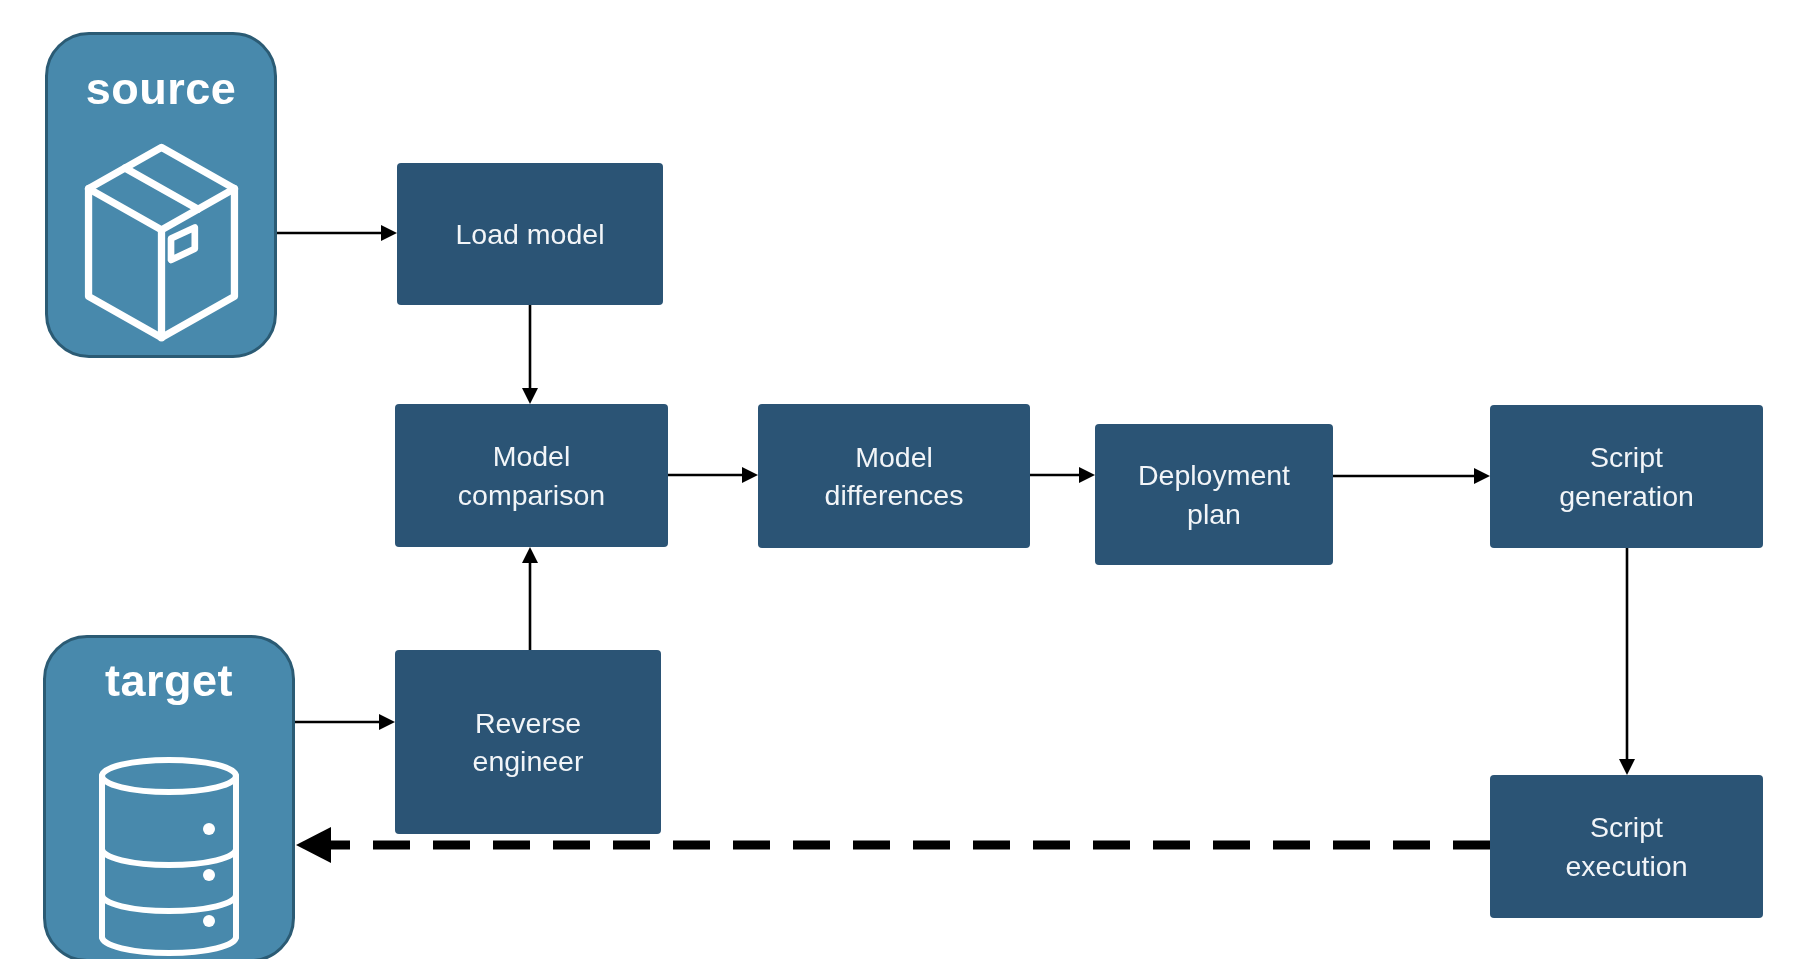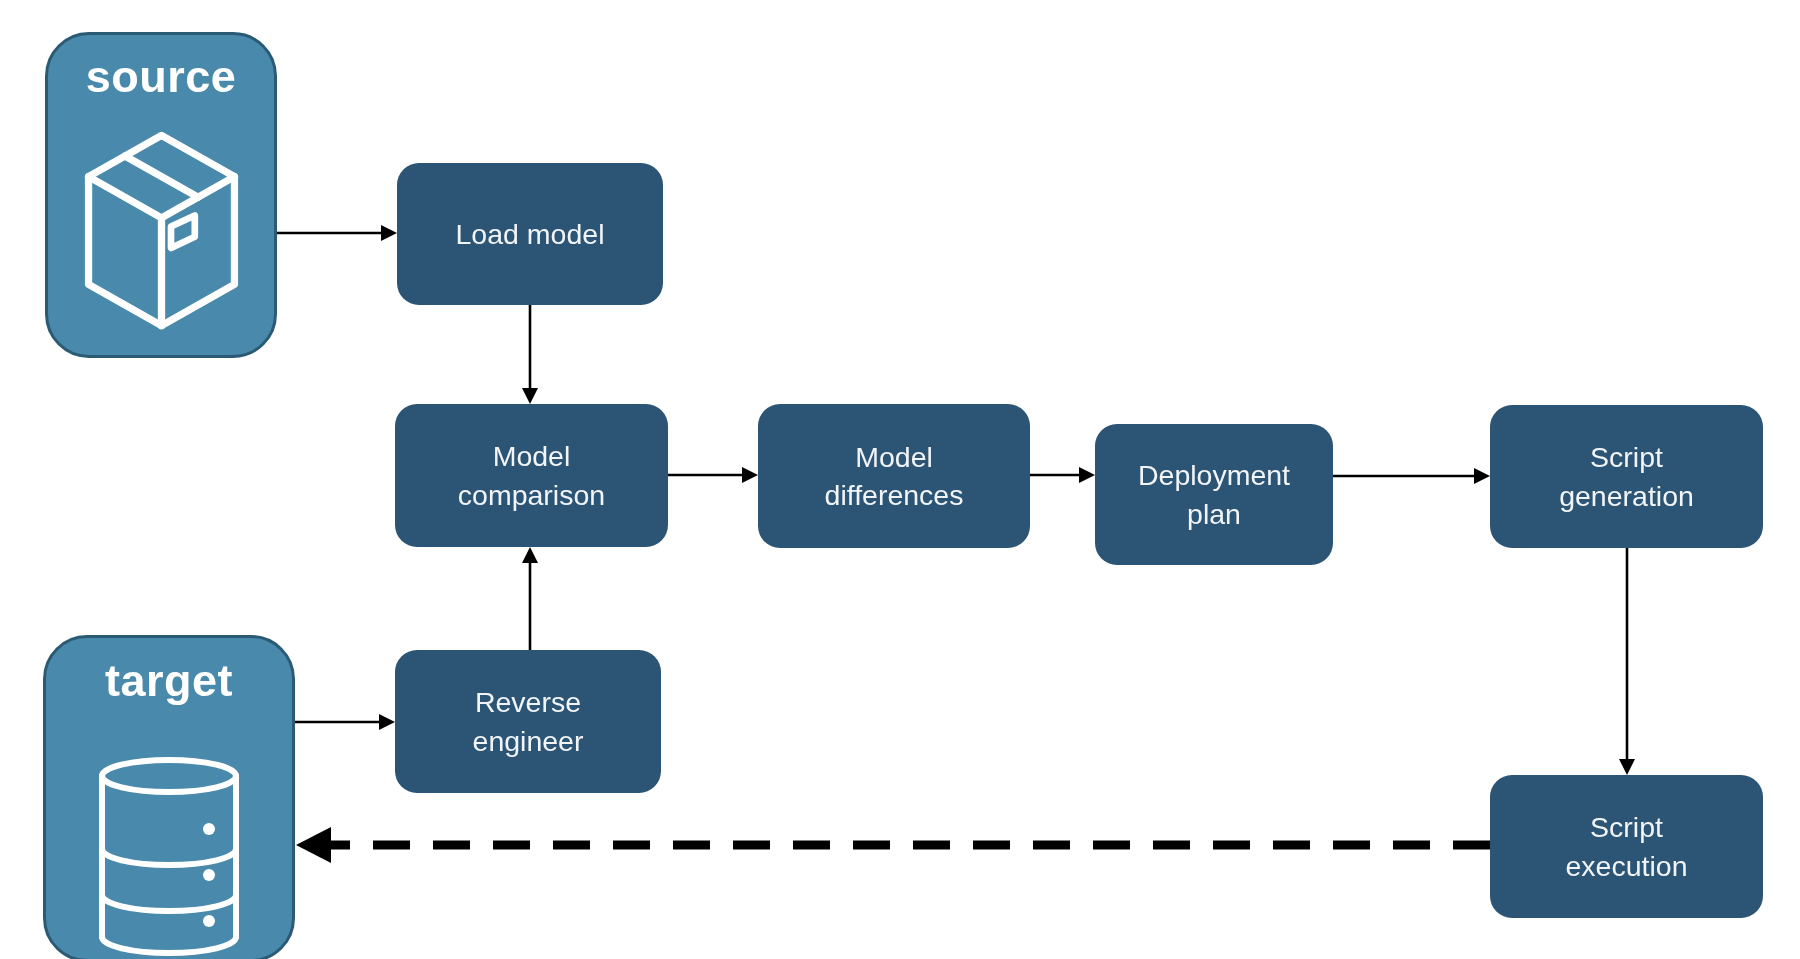--- a/index.html
+++ b/index.html
@@ -5,32 +5,32 @@
   html,body{margin:0;padding:0;background:#ffffff;}
   .stage{
     position:relative;width:1800px;height:959px;background:#ffffff;
     font-family:"Liberation Sans",sans-serif;overflow:hidden;
   }
   .arrows{position:absolute;left:0;top:0;pointer-events:none;}
   .arrow-line{stroke:#000000;stroke-width:2.6;fill:none;}
   .arrow-head{fill:#000000;stroke:none;}
   .arrow-dashed{stroke:#000000;stroke-width:9;stroke-dasharray:37 23;fill:none;}
   .node{
-    position:absolute;background:#2B5475;border-radius:22px;
+    position:absolute;background:#2B5475;border-radius:4px;
     display:flex;align-items:center;justify-content:center;
     text-align:center;color:#F2F5F8;font-size:28.5px;line-height:1.34;
   }
   .node-label{white-space:pre-line;}
   .endpoint{
     position:absolute;background:#4889AC;border:3px solid #2B5B74;
     border-radius:44px;box-sizing:border-box;
     display:flex;flex-direction:column;align-items:center;color:#ffffff;
   }
   .ep-label{font-weight:bold;font-size:45px;letter-spacing:.5px;}
-  #source-box .ep-label{margin-top:16px;}
+  #source-box .ep-label{margin-top:28px;}
   #target-box .ep-label{margin-top:17px;}
   #source-box .ep-icon{margin-top:26px;}
   #target-box .ep-icon{margin-top:22px;}
   .icon-stroke{fill:none;stroke:#ffffff;stroke-linejoin:round;stroke-linecap:round;}
 </style>
 </head>
 <body>
 
 <div class="stage">
 
@@ -125,21 +125,21 @@
   <div class="node" style="left:1095px;top:424px;width:238px;height:141px;">
     <span class="node-label">Deployment
 plan</span>
   </div>
 
   <div class="node" style="left:1490px;top:405px;width:273px;height:143px;">
     <span class="node-label">Script
 generation</span>
   </div>
 
-  <div class="node" style="left:395px;top:650px;width:266px;height:143px;">
+  <div class="node" style="left:395px;top:650px;width:266px;height:184px;">
     <span class="node-label">Reverse
 engineer</span>
   </div>
 
   <div class="node" style="left:1490px;top:775px;width:273px;height:143px;">
     <span class="node-label">Script
 execution</span>
   </div>
 
 </div>

